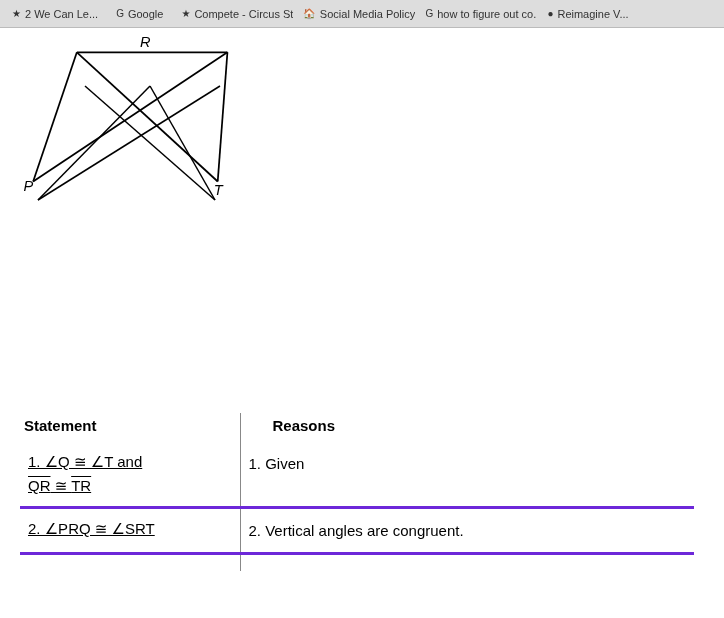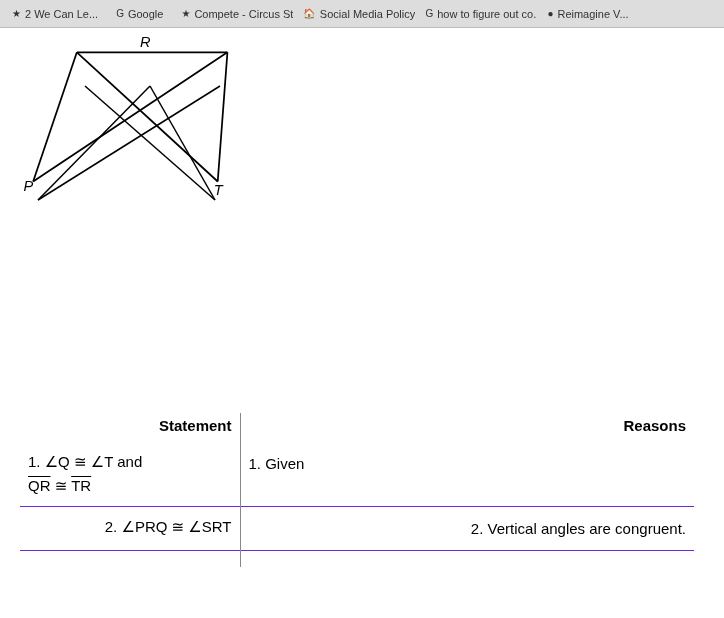--- a/index.html
+++ b/index.html
@@ -62,21 +62,21 @@
 
     
     .proof-table {
       width: 100%;
       border-collapse: collapse;
       margin-bottom: 20px;
       font-size: 15px;
     }
 
     .proof-table th {
-      text-align: right;
+      text-align: left;
       font-weight: bold;
       padding: 4px 8px 8px 4px;
       font-size: 15px;
     }
 
     .proof-table th:first-child {
       width: 220px;
       border-right: 1px solid #888;
     }
 
@@ -91,41 +91,41 @@
 
     .proof-table td:first-child {
       border-right: 1px solid #888;
       padding-right: 8px;
     }
 
     .proof-table td:last-child {
     }
 
     .proof-table tr.row-border td {
-      border-top: 1px solid #6d28d9;
-      text-align: right;
+      border-top: 3px solid #6d28d9;
     }
 
     
     .overline {
       text-decoration: overline;
       margin-top: 44px;
     }
 
     
     .answer-box {
       display: inline-block;
       width: 120px;
       height: 40px;
       border: 1.5px dashed #999;
       background: #fafafa;
     }
 
     .statement-cell {
       line-height: 1.6;
+      text-decoration: underline;
     }
 
     .reason-cell {
       line-height: 1.8;
     }
   </style>
 </head>
 <body>
 
 <div class="tab-bar">

